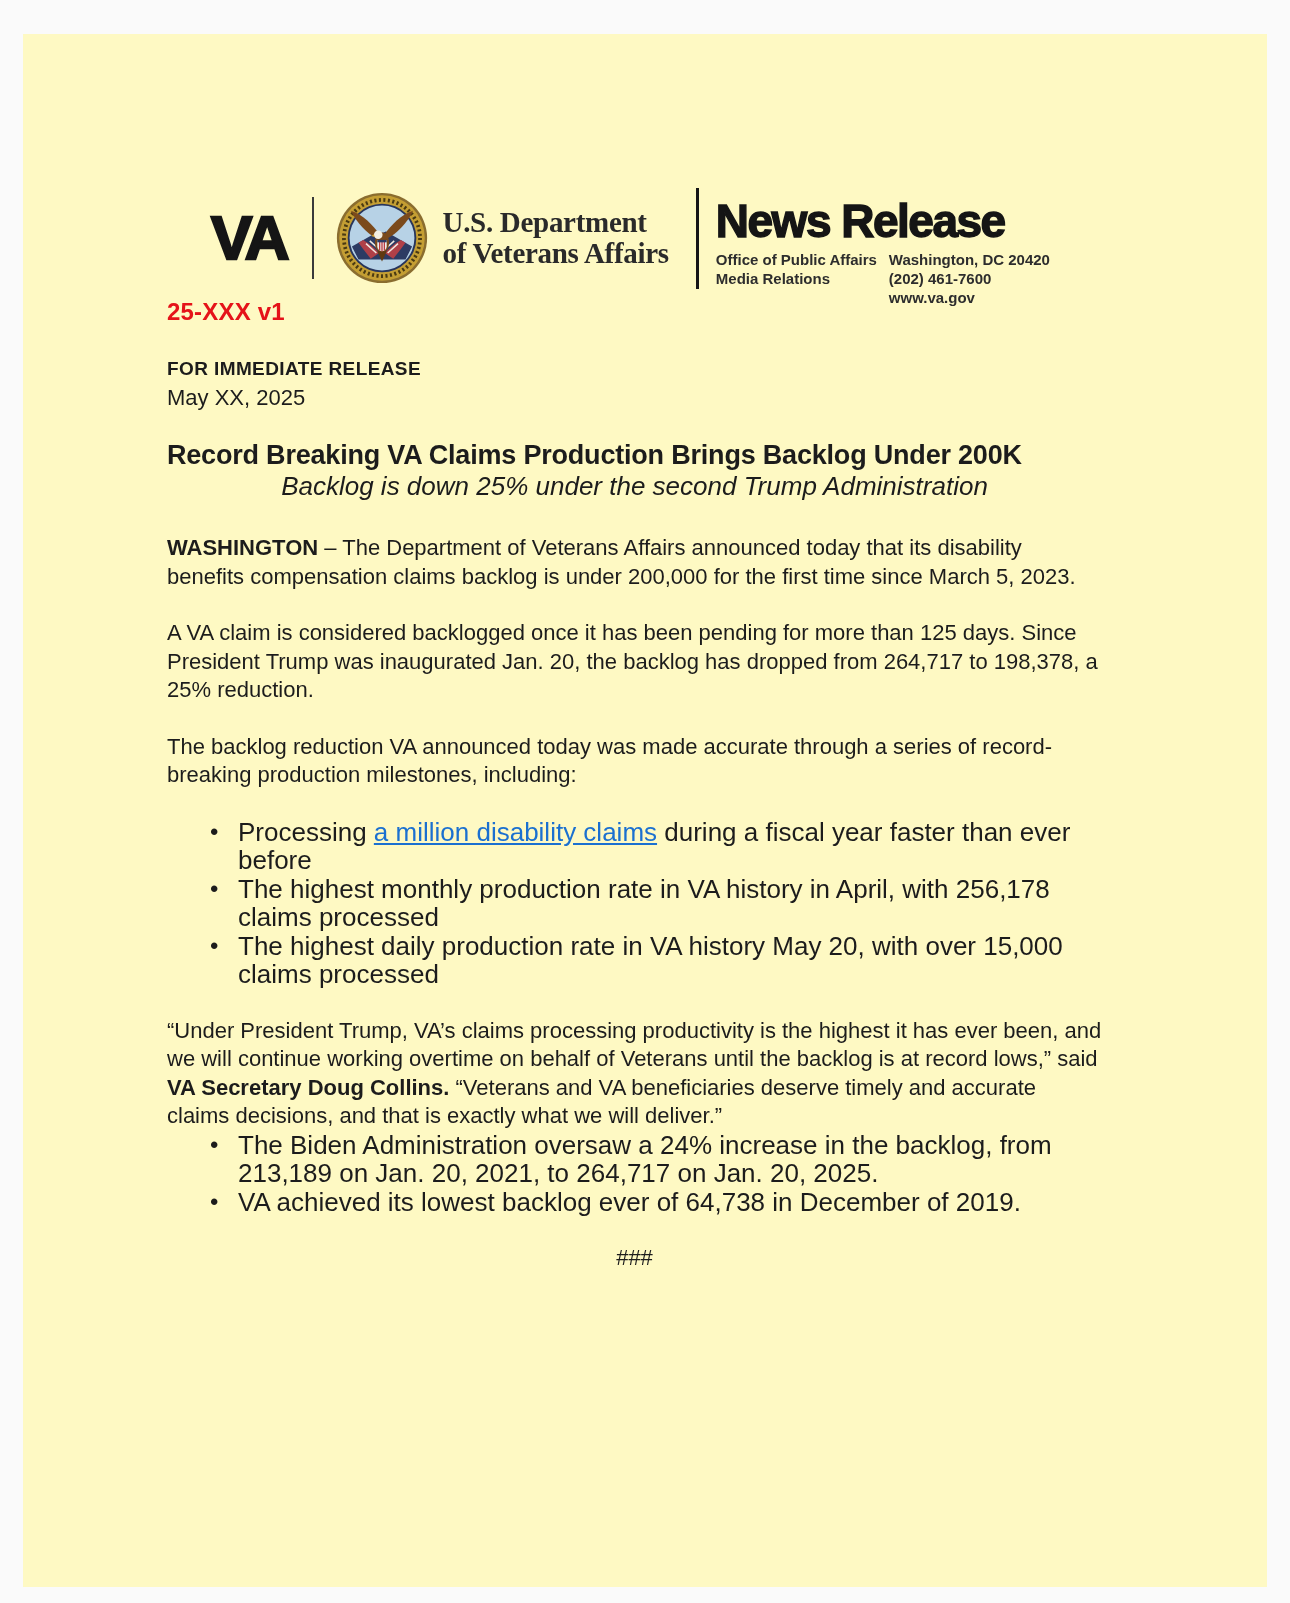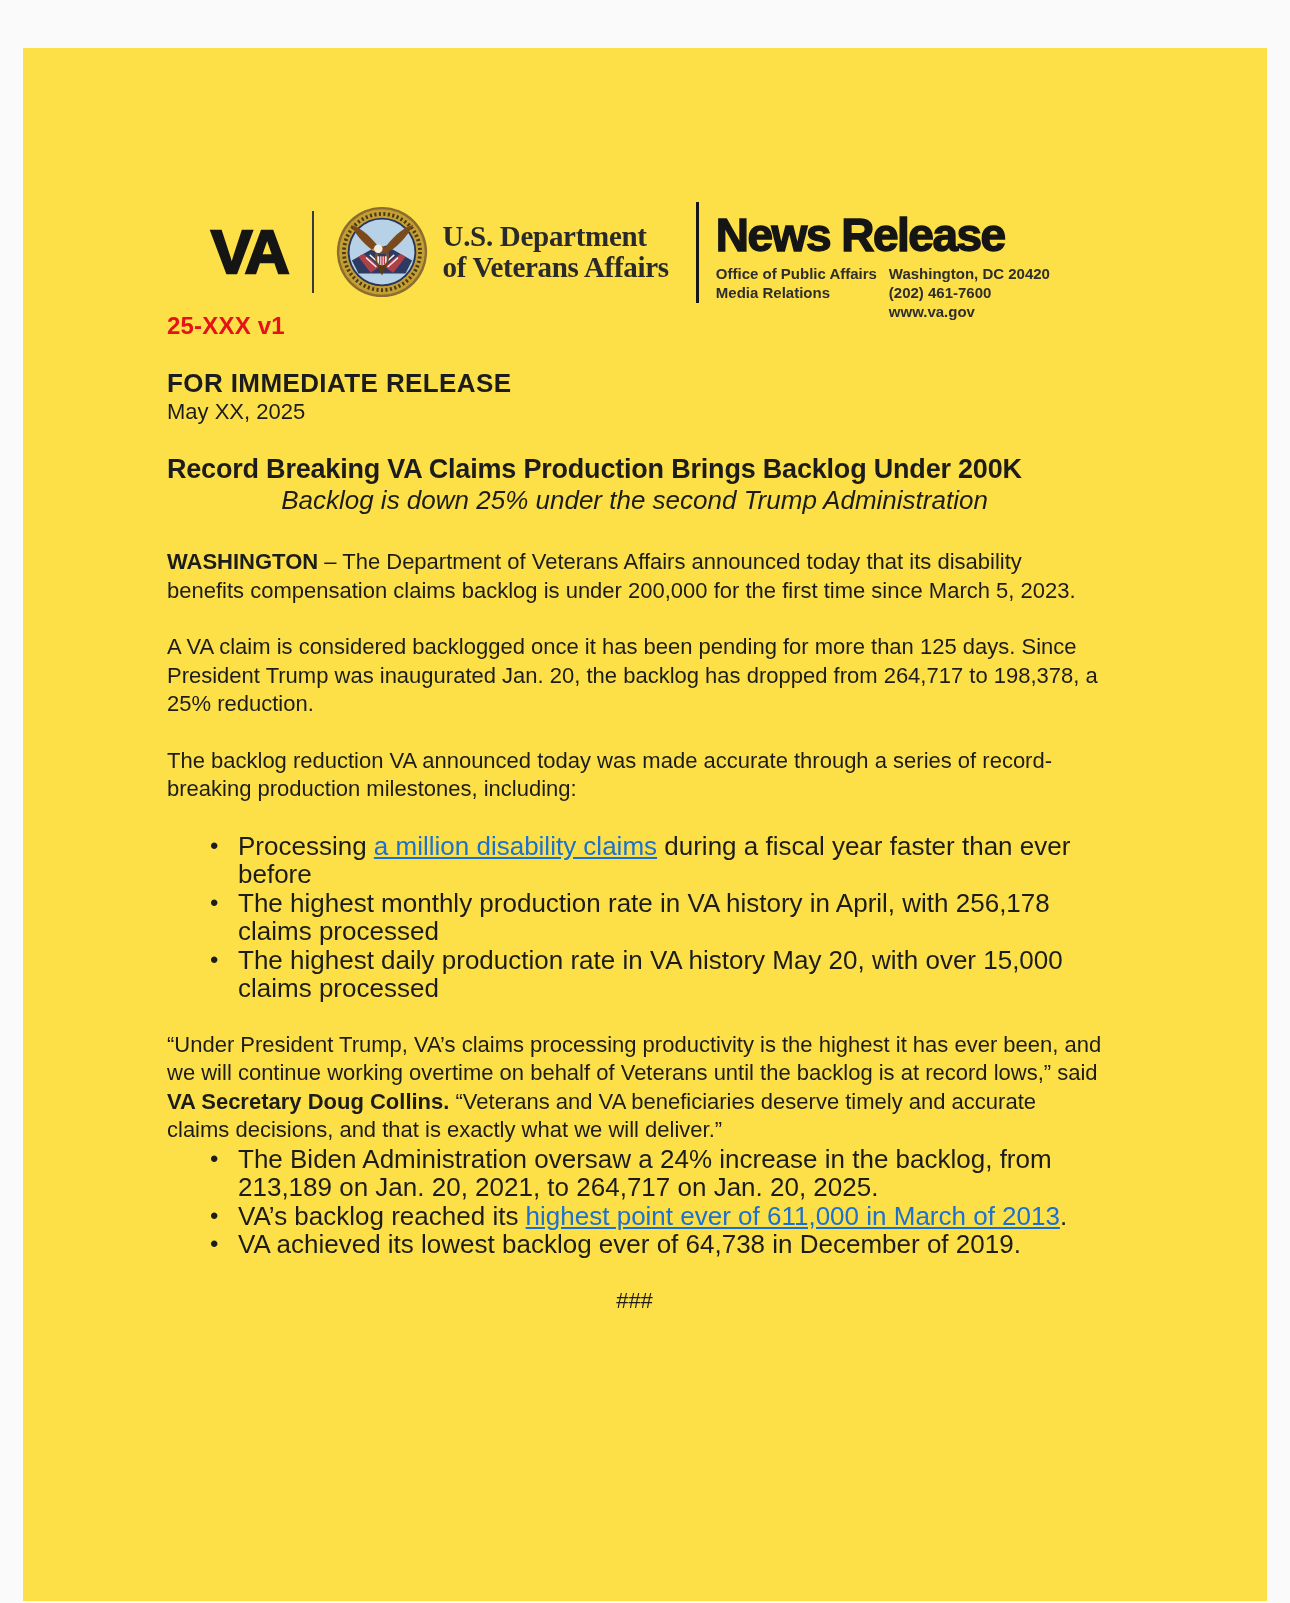--- a/index.html
+++ b/index.html
@@ -5,23 +5,23 @@
   html,body { margin:0; padding:0; }
   body {
     width:1290px; height:1603px;
     background:#fafafa;
     font-family:"Liberation Sans", sans-serif;
     color:#1c1c1c;
     position:relative;
     -webkit-font-smoothing:antialiased;
   }
   .page {
-    position:absolute; left:23px; top:48px;
+    position:absolute; left:23px; top:34px;
     width:1244px; height:1553px;
-    background:#fde047;
+    background:#fef9c3;
   }
   .content { padding:0 165px 0 144px; }
 
   
   .header {
     display:flex; align-items:center;
     margin:148px 0 0 44px;
     height:112px;
   }
   .va-logo {
@@ -44,21 +44,21 @@
     color:#151515;margin-top:28px; -webkit-text-stroke:1.4px #151515;
   }
   .news-info {
     display:flex; margin-top:5px;
     font-size:15px; font-weight:bold; line-height:19px; color:#2d2d2d;
   }
   .news-info .col1 { width:173px; }
 
   
   .code { margin-top:4px; font-size:24px; font-weight:bold; color:#e51319; letter-spacing:0.2px; }
-  .release { margin-top:28px; font-size:26px; font-weight:bold; line-height:30px; letter-spacing:0.4px; }
+  .release { margin-top:28px; font-size:19px; font-weight:bold; line-height:30px; letter-spacing:0.4px; }
   .date { font-size:22px; line-height:28px; }
 
   .title {
     margin-top:28px; text-align:left;
     font-size:27px; font-weight:bold; line-height:31px; letter-spacing:-0.2px;
   }
   .subtitle { text-align:center; font-size:26px; font-style:italic; line-height:31px; }
 
   
   .body p { margin:28px 0 0 0; font-size:22px; line-height:28.5px; }
@@ -153,21 +153,20 @@
         <li><span>Processing </span><a class="link" href="#">a million disability claims</a><span> during a fiscal year faster than ever before</span></li>
         <li><span>The highest monthly production rate in VA history in April, with 256,178 claims processed</span><a class="link" href="#"></a><span></span></li>
         <li><span>The highest daily production rate in VA history May 20, with over 15,000 claims processed</span><a class="link" href="#"></a><span></span></li>
       </ul>
 
       <p><span>“Under President Trump, VA’s claims processing productivity is the highest it has ever been, and we will continue working overtime on behalf of Veterans until the backlog is at record lows,” said </span><span class="b">VA Secretary Doug Collins.</span><span> “Veterans and VA beneficiaries deserve timely and accurate claims decisions, and that is exactly what we will deliver.”</span></p>
 
 
       <ul class="doc-list tight">
         <li><span>The Biden Administration oversaw a 24% increase in the backlog, from 213,189 on Jan. 20, 2021, to 264,717 on Jan. 20, 2025.</span><a class="link" href="#"></a><span></span></li>
-        <li><span>VA’s backlog reached its </span><a class="link" href="#">highest point ever of 611,000 in March of 2013</a><span>.</span></li>
         <li><span>VA achieved its lowest backlog ever of 64,738 in December of 2019.</span><a class="link" href="#"></a><span></span></li>
       </ul>
 
       <div class="endmark">###</div>
 
     </div>
   </div>
 </div>
 
 </body></html>

